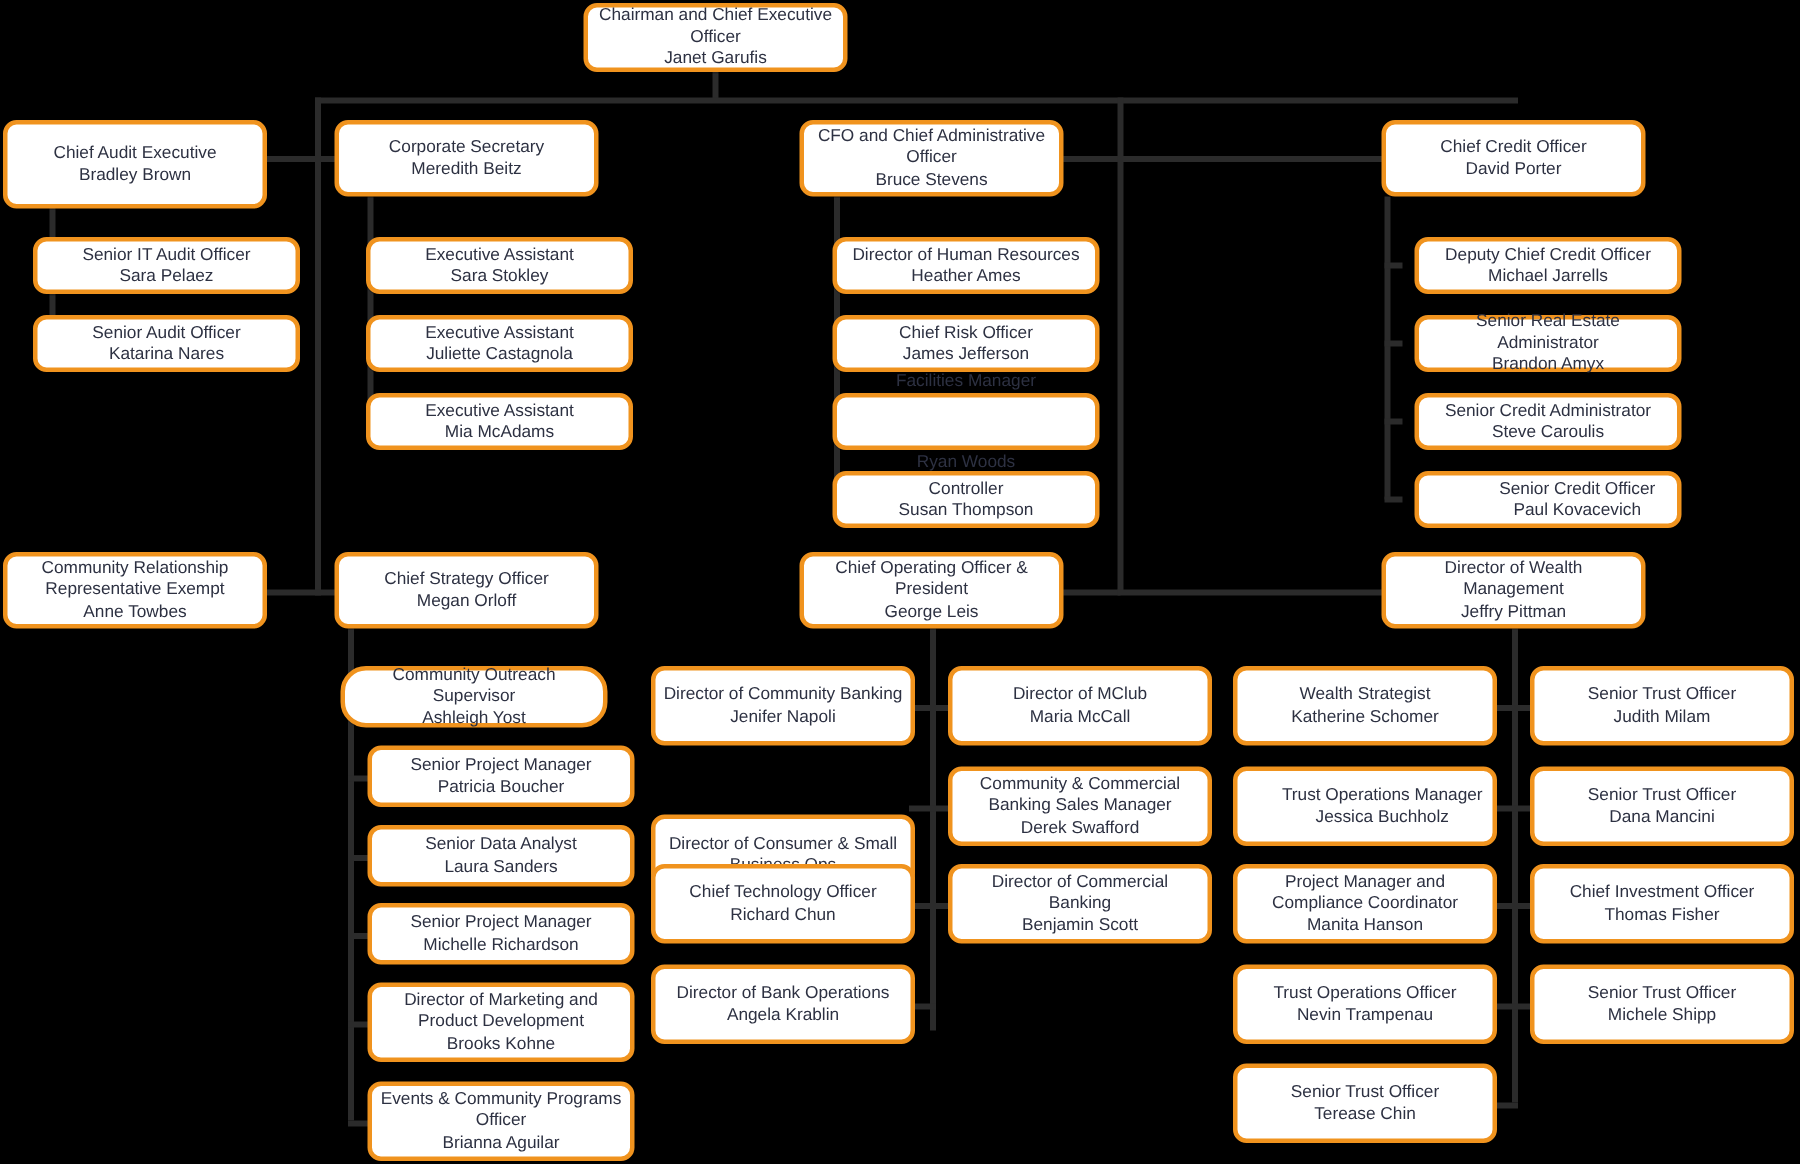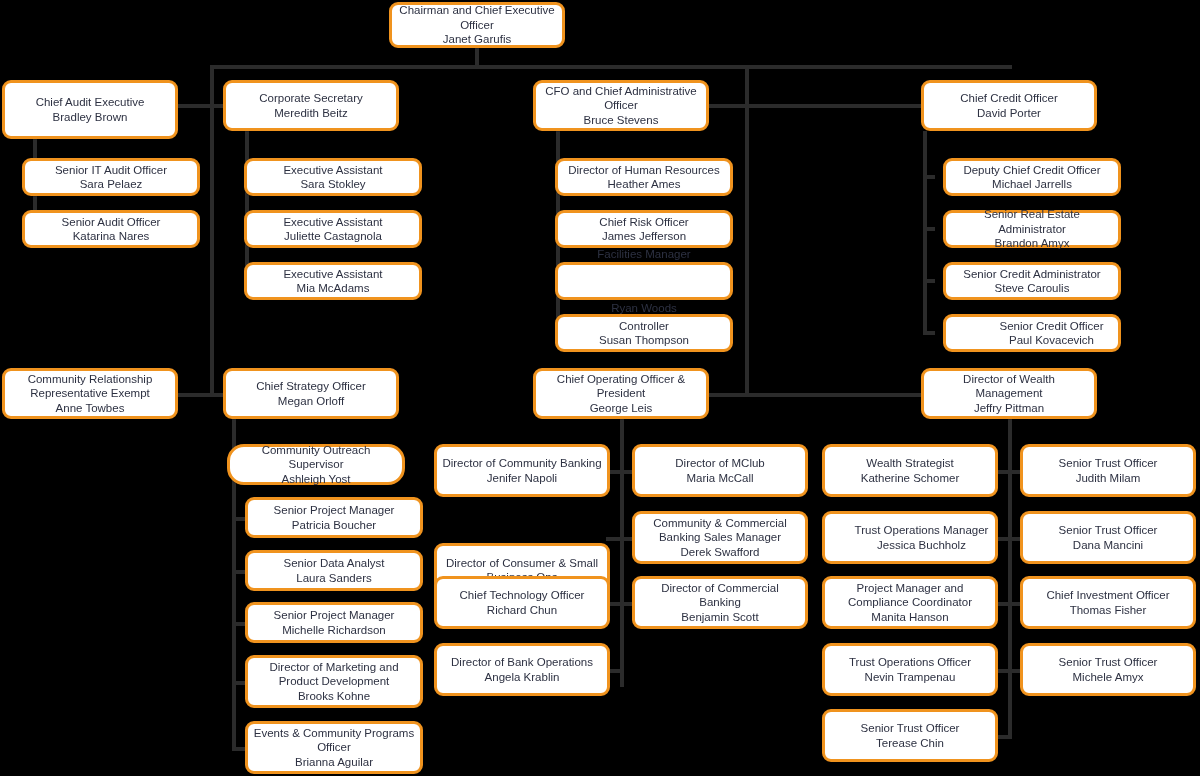--- a/index.html
+++ b/index.html
@@ -291,16 +291,16 @@
   <div class="node" style="left:1020px;top:511px;width:176px;height:53px;">
     <span class="title">Senior Trust Officer</span>
     <span class="person">Dana Mancini</span>
   </div>
   <div class="node" style="left:1020px;top:576px;width:176px;height:53px;">
     <span class="title">Chief Investment Officer</span>
     <span class="person">Thomas Fisher</span>
   </div>
   <div class="node" style="left:1020px;top:643px;width:176px;height:53px;">
     <span class="title">Senior Trust Officer</span>
-    <span class="person">Michele Amyx</span>
+    <span class="person">Michele Shipp</span>
   </div>
 
 </div>
 
 </body></html>

